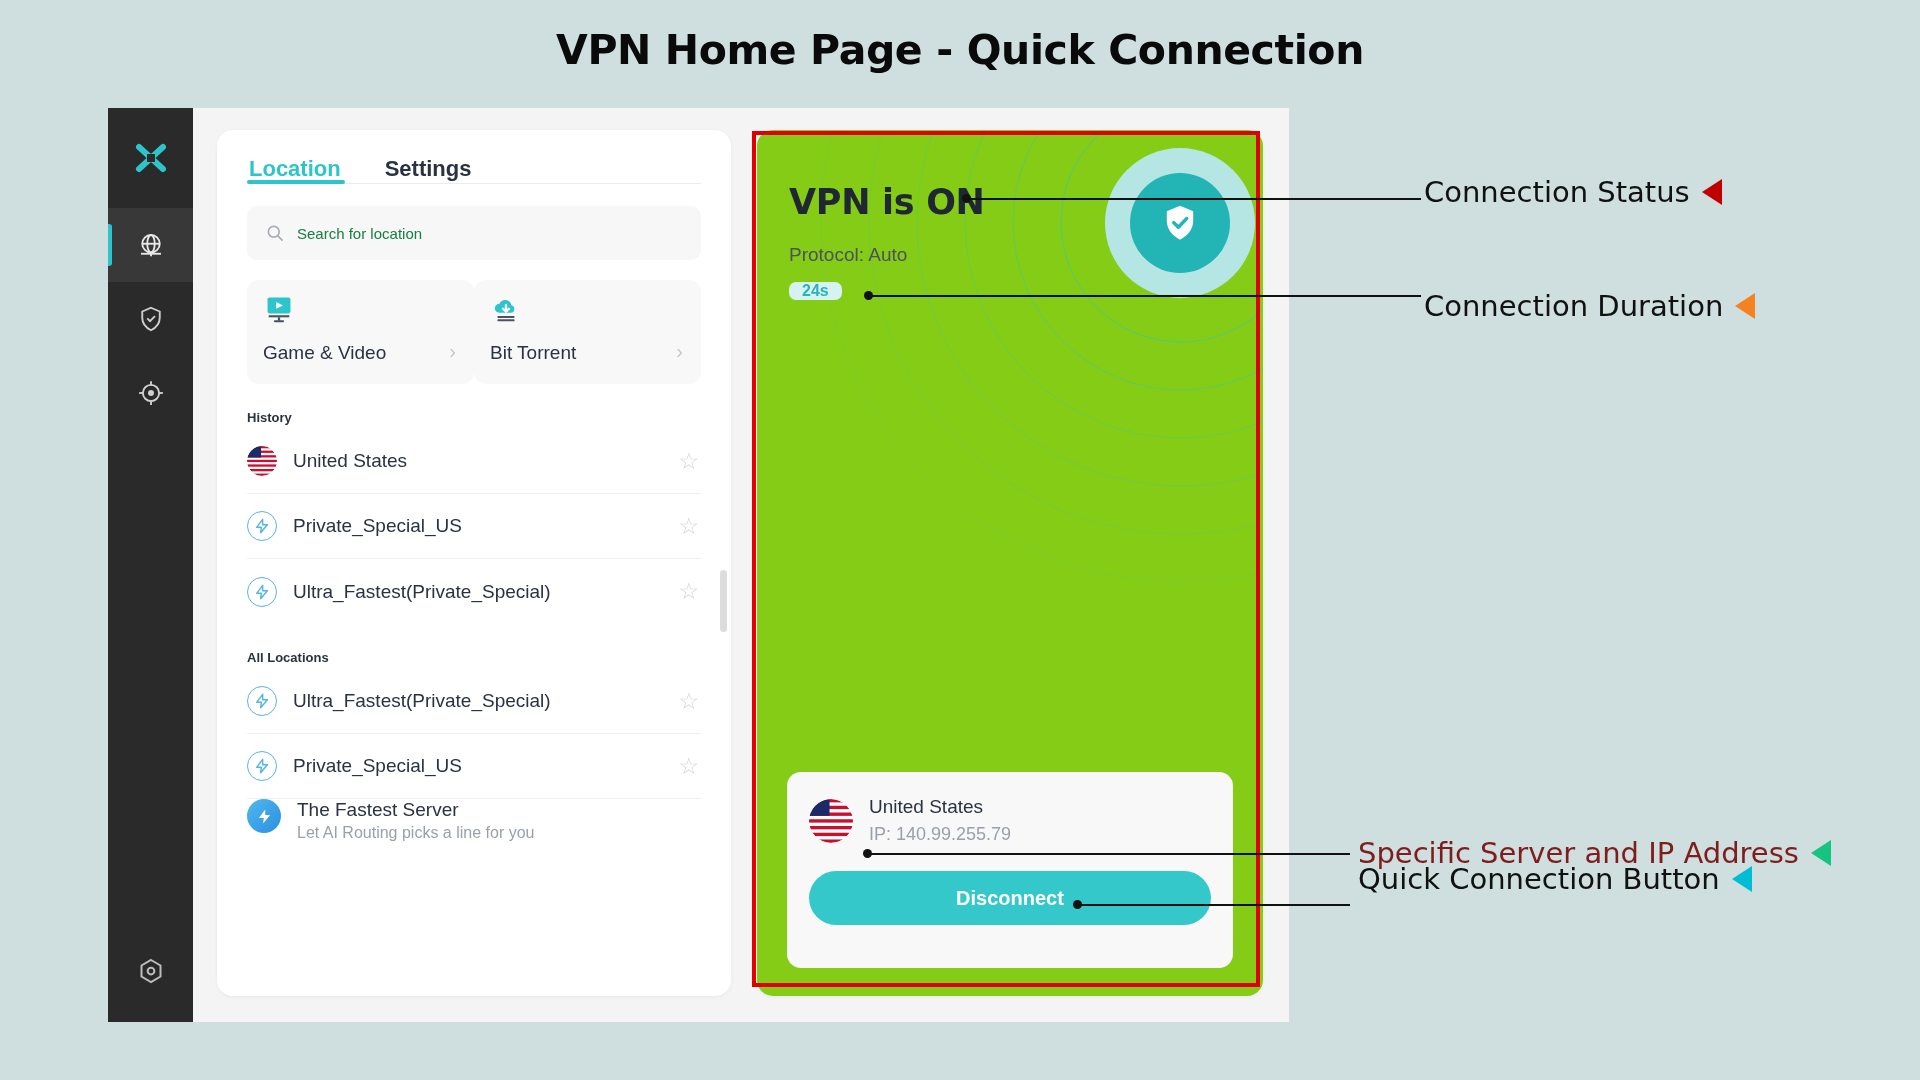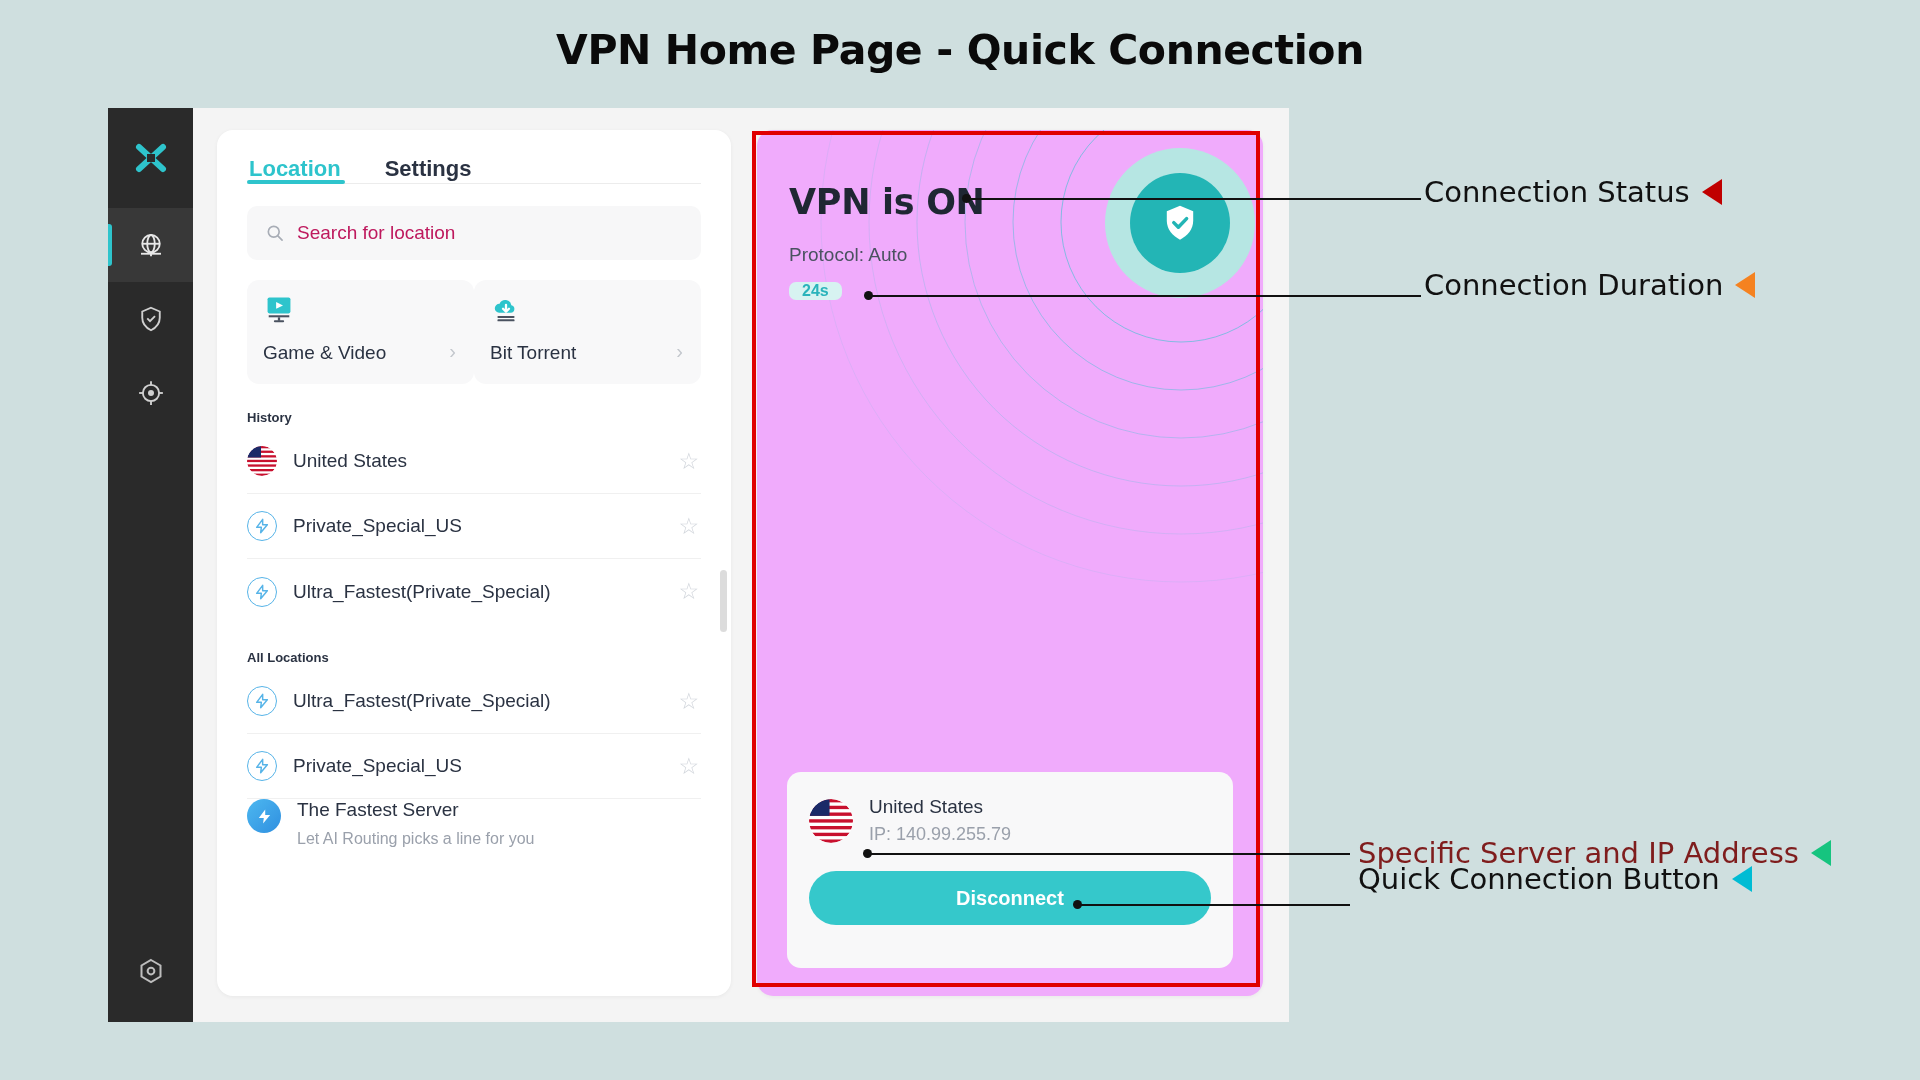--- a/index.html
+++ b/index.html
@@ -69,21 +69,21 @@
   .tab.active::after {
     content: ""; position: absolute; left: -2px; bottom: 0;
     width: calc(100% + 6px); height: 4px; background: #2ec4cc; border-radius: 2px;
   }
   .tab-rule { height: 1px; background: #ececec; margin-top: -1px; }
 
   .search-box {
     margin-top: 22px; height: 54px; background: #f7f7f8; border-radius: 10px;
     display: flex; align-items: center; padding: 0 18px; gap: 12px; cursor: text;
   }
-  .search-ph { font-size: 19px; color: #be185d; }
+  .search-ph { font-size: 15px; color: #15803d; }
 
   .cat-row { margin-top: 20px; display: flex; gap: 0; }
   .cat-card {
     flex: 1; height: 104px; background: #f8f8f9; border-radius: 12px;
     padding: 14px 16px 0 16px; position: relative; cursor: pointer;
   }
   .cat-label {
     margin-top: 12px; font-size: 19px; color: #2a3242; font-weight: 400;
   }
   .cat-chev { position: absolute; right: 18px; bottom: 21px; color: #c3c7cd; font-size: 20px; }
@@ -91,21 +91,21 @@
   .sec-head {
     margin-top: 26px; font-size: 13px; font-weight: 700; color: #2a3242;
   }
   .list { margin-top: 4px; }
   .row {
     height: 65px; display: flex; align-items: center; gap: 16px;
     border-bottom: 1px solid #f0f0f0; cursor: pointer;
   }
   .row:last-child { border-bottom: none; }
   .row-name { flex: 1; font-size: 19px; color: #2a3242; }
-  .row-sub { font-size: 16px; color: #9aa0ab; margin-top: 9px; }
+  .row-sub { font-size: 16px; color: #9aa0ab; margin-top: 3px; }
   .row.two-line { height: 78px; align-items: flex-start; }
   .star { color: #d2d6dc; font-size: 23px; padding-right: 2px; }
 
   .flag-circle {
     width: 30px; height: 30px; border-radius: 50%; overflow: hidden;
     flex: 0 0 30px; position: relative; background: #fff;
   }
   .flag-circle.big { width: 44px; height: 44px; flex: 0 0 44px; }
 
   .bolt-circle {
@@ -122,21 +122,21 @@
   .scrollbar-track {
     position: absolute; right: 4px; top: 286px; width: 7px; height: 560px;
   }
   .scrollbar-thumb {
     position: absolute; right: 4px; top: 440px; width: 7px; height: 62px;
     background: #dcdcdc; border-radius: 4px; cursor: pointer;
   }
 
   
   .hero-panel {
-    width: 506px; height: 866px; background: #f0abfc; border-radius: 16px;
+    width: 506px; height: 866px; background: #84cc16; border-radius: 16px;
     position: relative; overflow: hidden;
     box-shadow: 0 1px 4px rgba(0,0,0,0.05);
   }
   .rings { position: absolute; right: -138px; top: -128px; width: 620px; height: 620px; }
   .shield-badge {
     position: absolute; right: 8px; top: 18px; width: 150px; height: 150px;
     border-radius: 50%; background: #b6e6e3;
     display: flex; align-items: center; justify-content: center;
   }
   .shield-core {
@@ -450,21 +450,21 @@
   <div class="anno-layer">
     <span class="dot" style="left:962px; top:194px;"></span>
     <span class="leader" style="left:966px; top:198px; width:455px;"></span>
     <span class="anno-label" style="left:1424px; top:175px; color:#c00000;">
       <span style="color:#111">Connection Status</span>
         <span class="tri"></span>
     </span>
 
     <span class="dot" style="left:864px; top:291px;"></span>
     <span class="leader" style="left:868px; top:295px; width:553px;"></span>
-    <span class="anno-label" style="left:1424px; top:268px; color:#f58220;">
+    <span class="anno-label" style="left:1424px; top:289px; color:#f58220;">
       <span style="color:#111">Connection Duration</span>
         <span class="tri"></span>
     </span>
 
     <span class="dot" style="left:863px; top:849px;"></span>
     <span class="leader" style="left:867px; top:853px; width:483px;"></span>
     <span class="anno-label" style="left:1358px; top:836px; color:#16c47f;">
       <span style="color:#7f1d1d">Specific Server and IP Address</span>
         <span class="tri"></span>
     </span>

